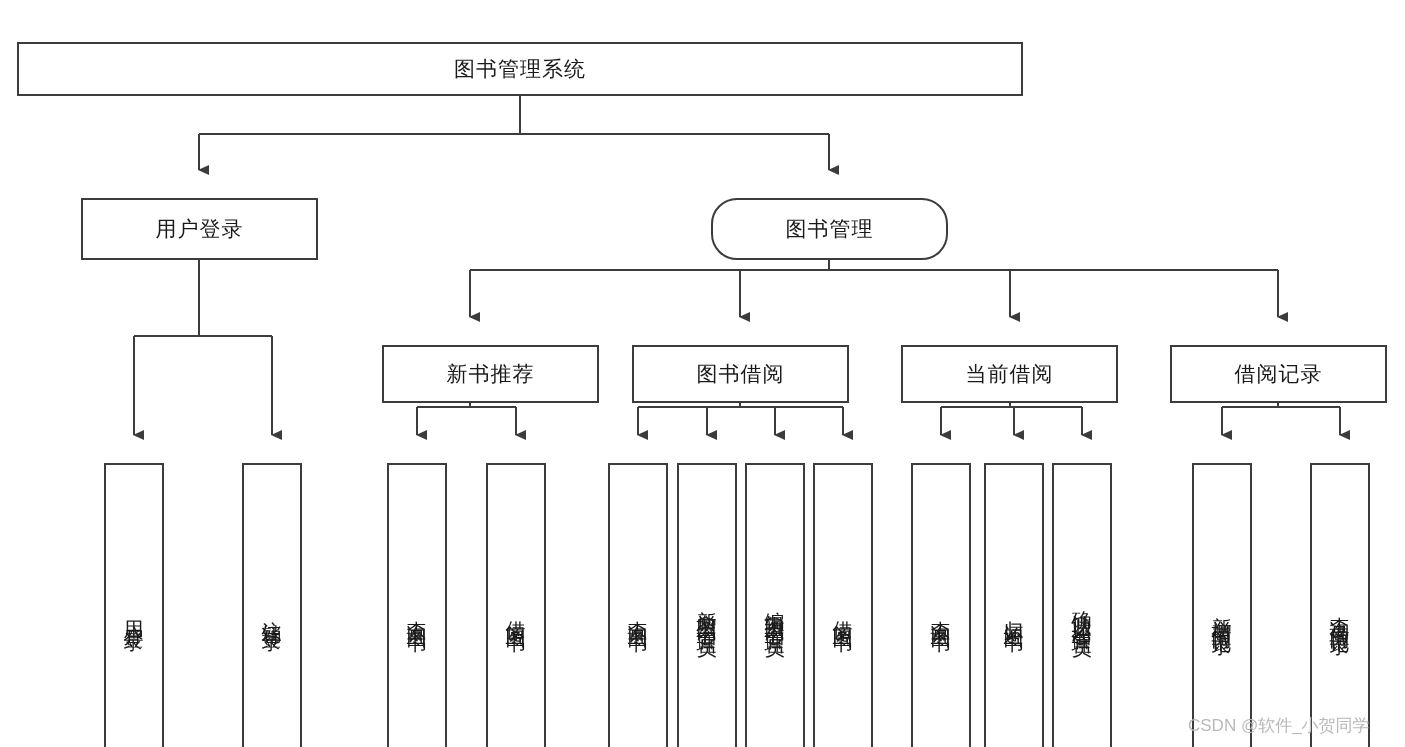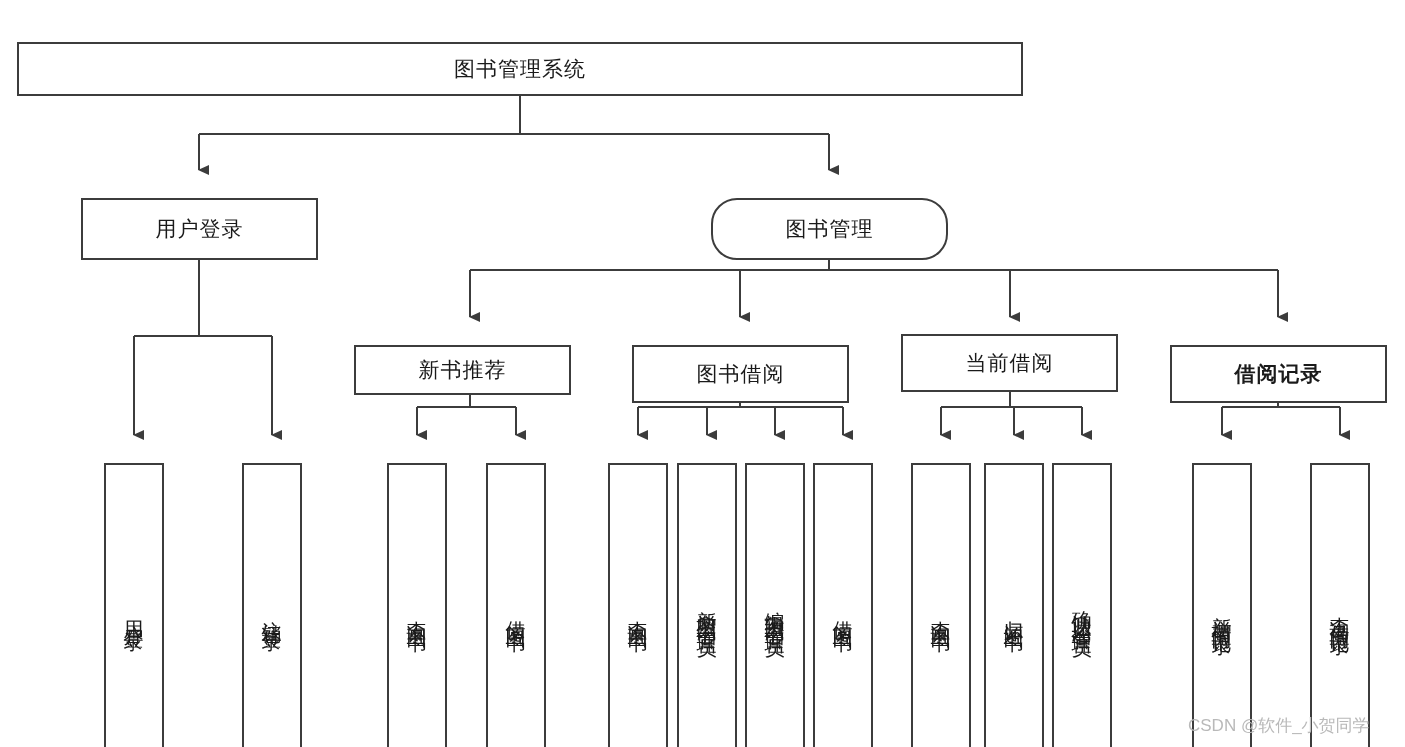--- a/index.html
+++ b/index.html
@@ -119,30 +119,30 @@
     <span class="label">图书管理系统</span>
   </div>
 
   <div class="node horiz" style="left: 81px; top: 170px; width: 237px; height: 62px;">
     <span class="label">用户登录</span>
   </div>
   <div class="node horiz" style="left: 711px; top: 170px; width: 237px; height: 62px; border-radius: 26px;">
     <span class="label">图书管理</span>
   </div>
 
-  <div class="node horiz" style="left: 354px; top: 317px; width: 217px; height: 50px;">
+  <div class="node horiz" style="left: 382px; top: 317px; width: 217px; height: 58px;">
     <span class="label">新书推荐</span>
   </div>
   <div class="node horiz" style="left: 632px; top: 317px; width: 217px; height: 58px;">
     <span class="label">图书借阅</span>
   </div>
-  <div class="node horiz" style="left: 901px; top: 306px; width: 217px; height: 58px;">
+  <div class="node horiz" style="left: 901px; top: 317px; width: 217px; height: 58px;">
     <span class="label">当前借阅</span>
   </div>
-  <div class="node horiz" style="left: 1170px; top: 317px; width: 217px; height: 58px; font-weight: bold;">
+  <div class="node horiz" style="left: 1170px; top: 317px; width: 217px; height: 58px;">
     <span class="label">借阅记录</span>
   </div>
 
   <div class="node vert" style="left: 104px; top: 435px; width: 60px; height: 300px;">
     <span class="label">用户登录</span>
   </div>
   <div class="node vert" style="left: 242px; top: 435px; width: 60px; height: 300px;">
     <span class="label">注销登录</span>
   </div>
   <div class="node vert" style="left: 387px; top: 435px; width: 60px; height: 300px;">

